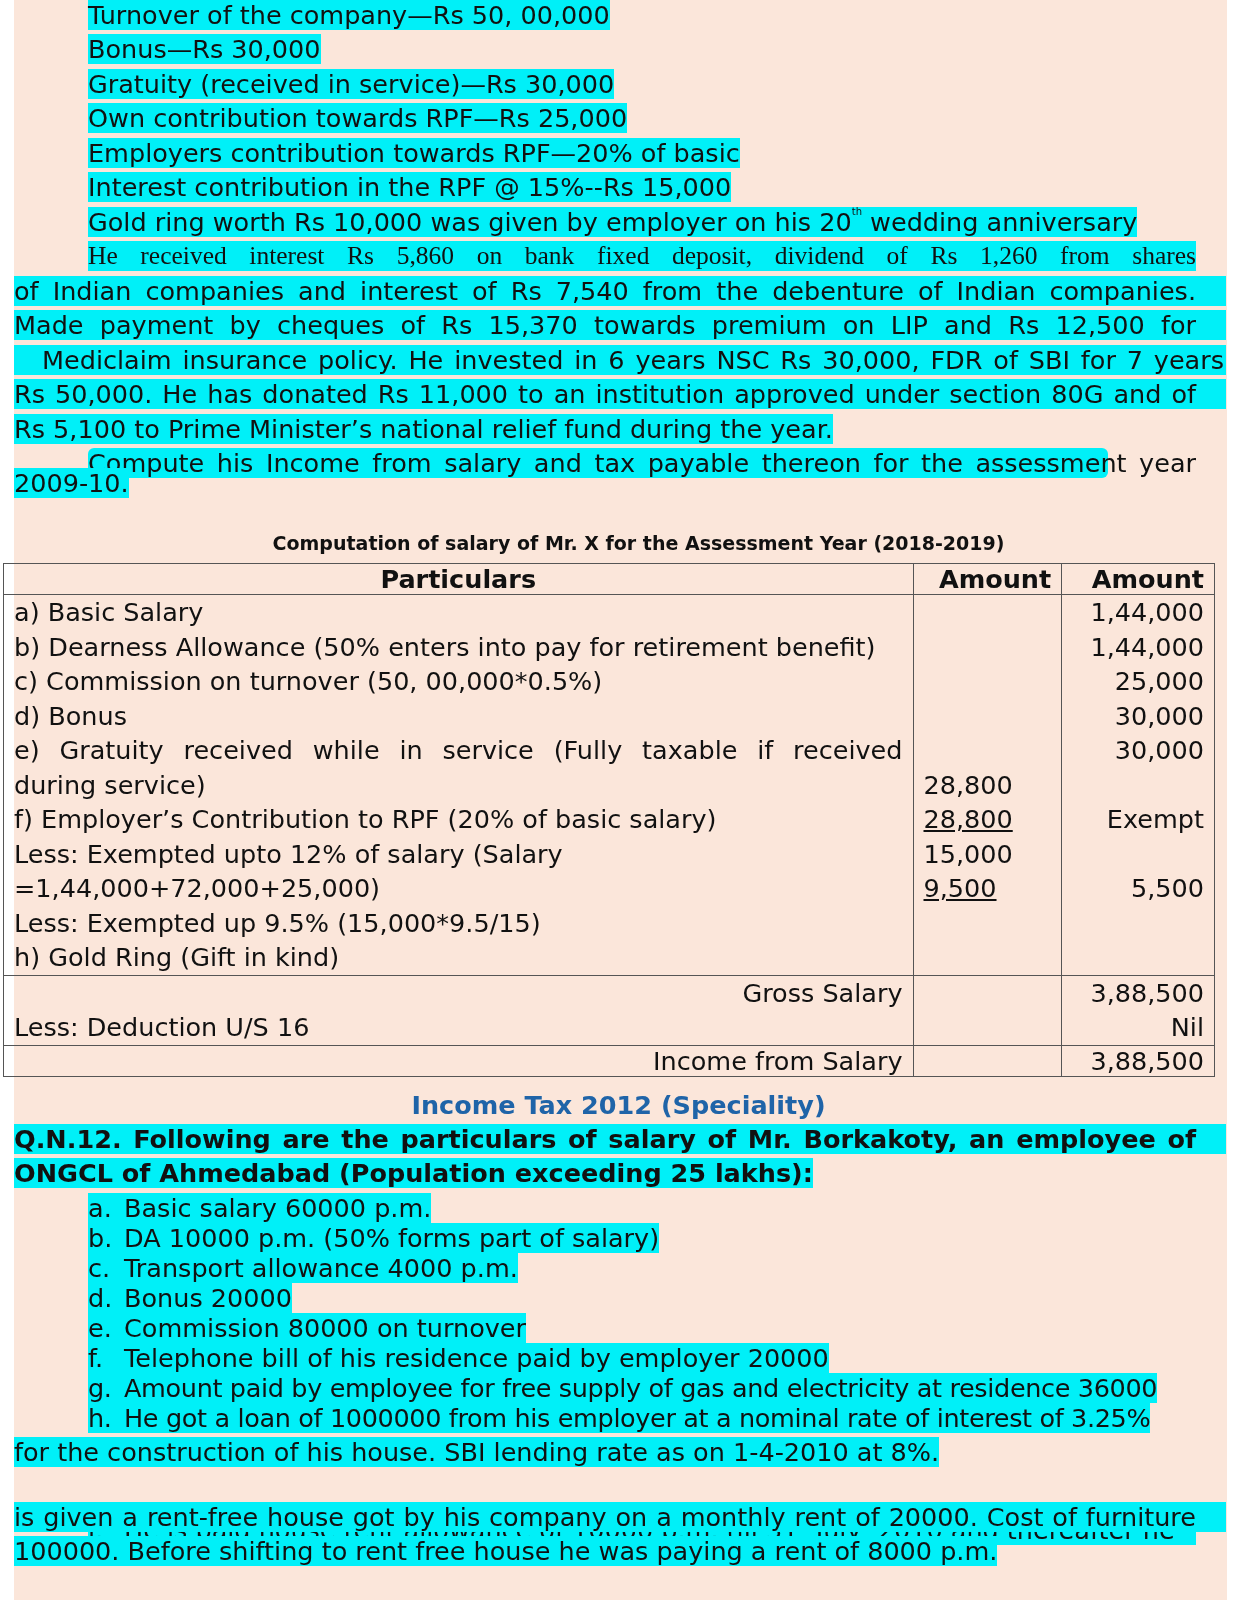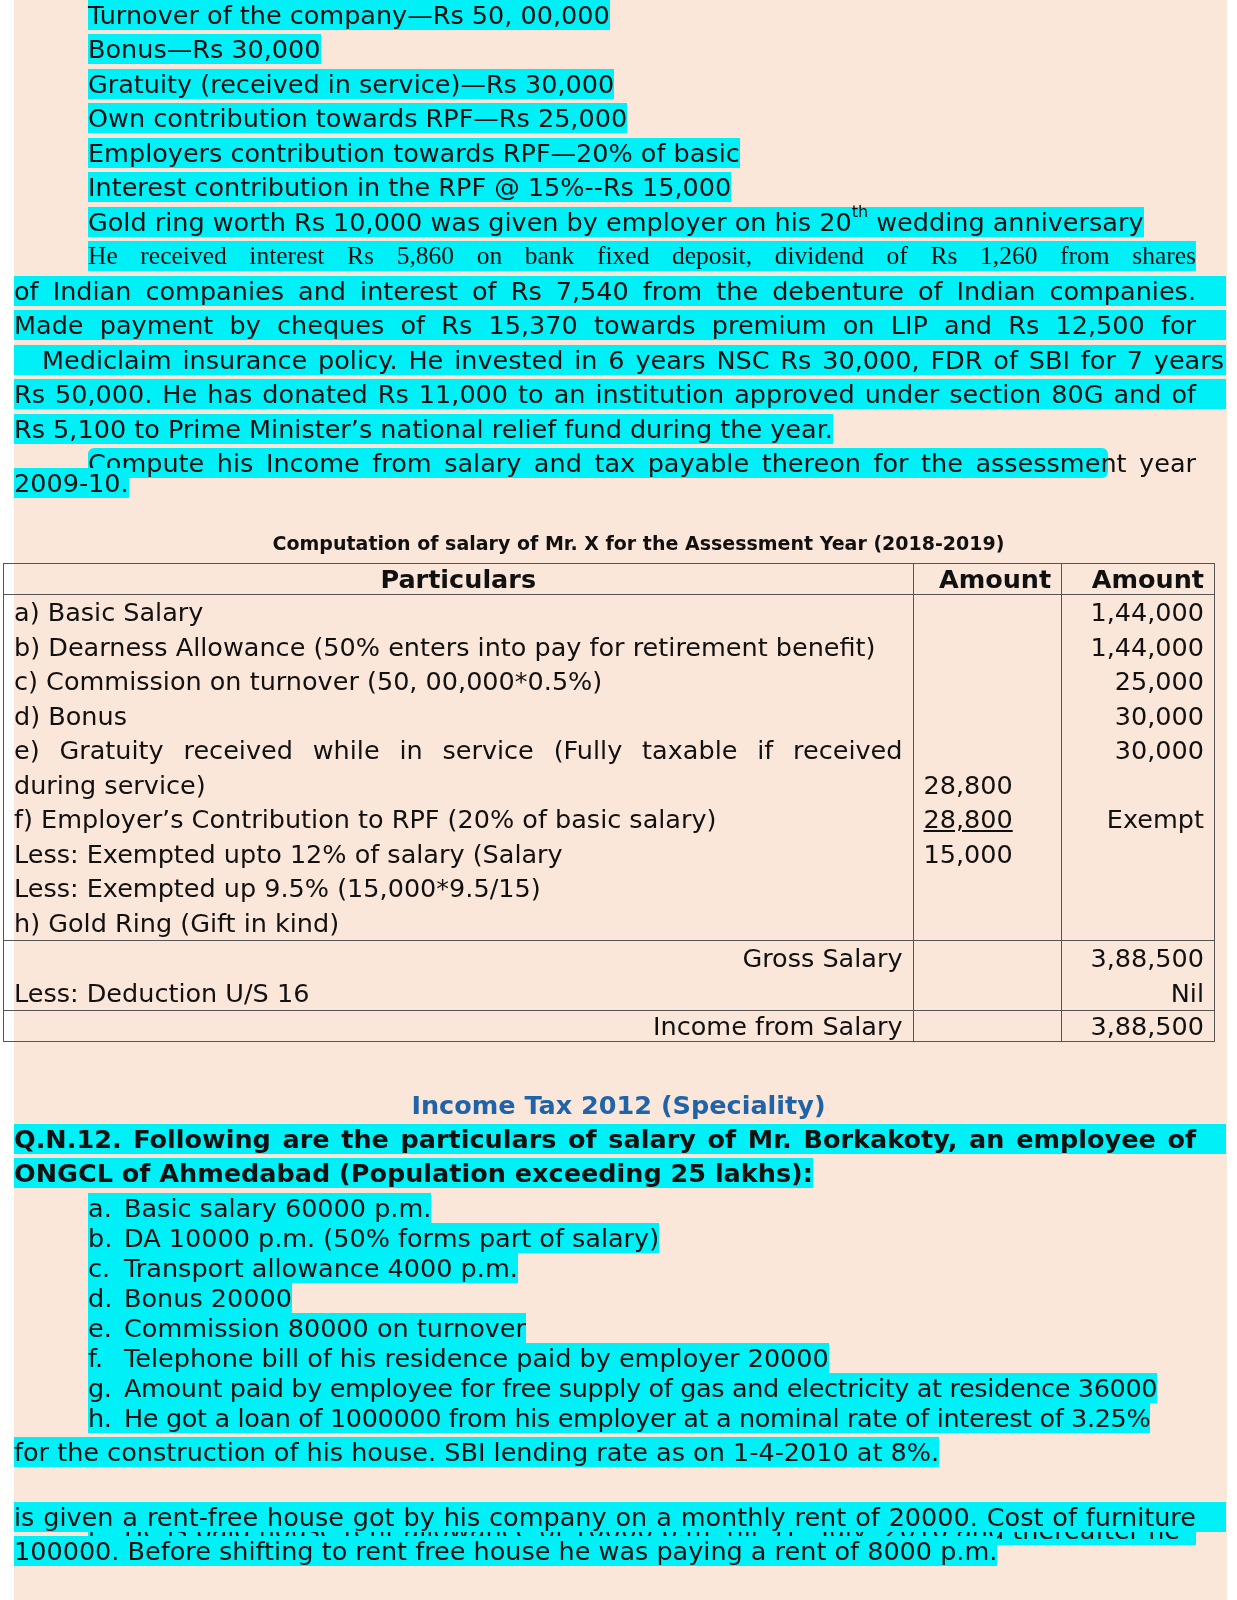--- a/index.html
+++ b/index.html
@@ -16,21 +16,21 @@
   }
   .doc { position: absolute; left: 0; top: 0; width: 1237px; }
   .line {
     position: absolute; left: 14px; width: 1212px;
     font-size: 25.5px; line-height: 30px; white-space: nowrap;
   }
   .hl { background: #00f0f8; }
   .indent { padding-left: 74px; }
   .just { display: flex; justify-content: space-between; font-family: Liberation Serif, serif; }
   .just span { display: inline-block; }
-  sup { font-size: 16px; vertical-align: top; line-height: 14px; position: relative; top: -2px; }
+  sup { font-size: 10px; vertical-align: top; line-height: 14px; position: relative; top: -2px; }
 
   .title {
     position: absolute; left: 0; width: 1237px; top: 528px;
     text-align: center; font-weight: bold; font-size: 19px; line-height: 30px;
     padding-left: 40px; box-sizing: border-box;
   }
   table.comp {
     position: absolute; left: 3px; top: 563px; width: 1212px;
     border-collapse: collapse; font-size: 25.5px;
   }
@@ -140,20 +140,25 @@
         <td class="c1">f) Employer’s Contribution to RPF (20% of basic salary)</td>
         <td class="c2"><span class="ul">28,800</span></td>
         <td class="c3">Exempt</td>
       </tr>
       <tr>
         <td class="c1">Less: Exempted upto 12% of salary (Salary</td>
         <td class="c2">15,000</td>
         <td class="c3"></td>
       </tr>
       <tr>
+        <td class="c1">=1,44,000+72,000+25,000)</td>
+        <td class="c2"><span class="ul">9,500</span></td>
+        <td class="c3">5,500</td>
+      </tr>
+      <tr>
         <td class="c1">Less: Exempted up 9.5% (15,000*9.5/15)</td>
         <td class="c2"></td>
         <td class="c3"></td>
       </tr>
       <tr>
         <td class="c1">h) Gold Ring (Gift in kind)</td>
         <td class="c2"></td>
         <td class="c3"></td>
       </tr>
       <tr class="row-sep">

